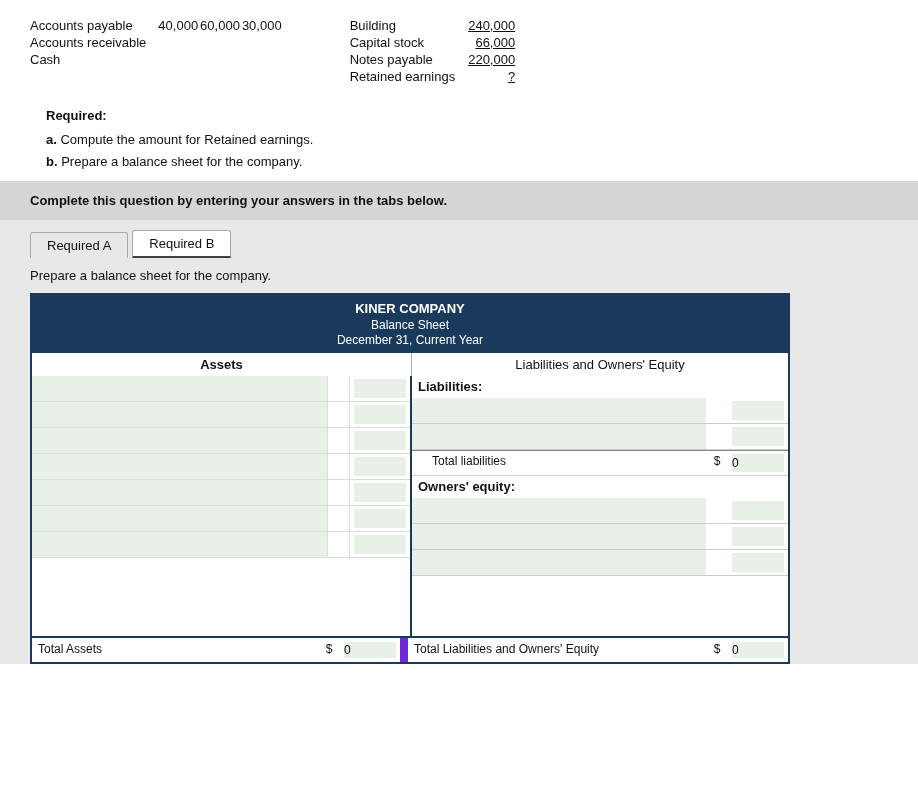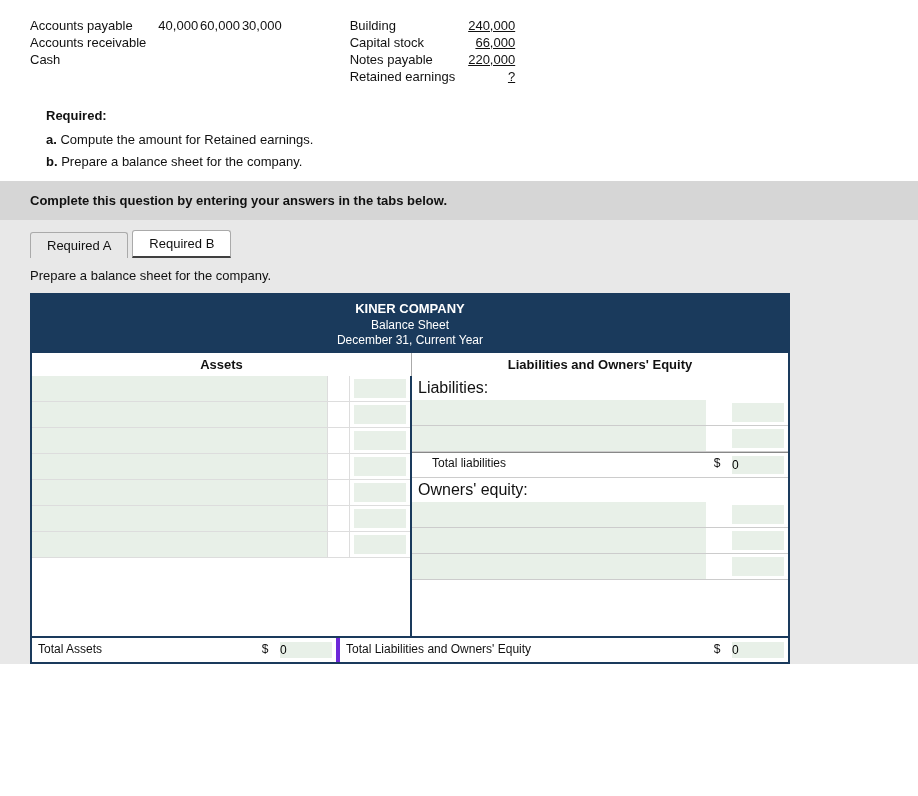--- a/index.html
+++ b/index.html
@@ -143,21 +143,21 @@
     .col-assets-header {
       width: 380px;
       font-weight: bold;
       text-align: center;
       padding: 4px 0;
       border-right: 1px solid #aaa;
       font-size: 13px;
     }
     .col-liabilities-header {
       flex: 1;
-      font-weight: bold;
+      font-weight: normal;
       text-align: center;
       padding: 4px 0;
       font-size: 13px;
     }
     .bs-body {
       display: flex;
       background: #fff;
     }
     .assets-col {
       width: 380px;
@@ -210,23 +210,23 @@
       font-size: 12px;
       text-align: right;
     }
     .total-row {
       display: flex;
       border-top: 2px solid #1a3a5c;
       min-height: 26px;
       background: #fff;
     }
     .total-assets-side {
-      width: 308px;
-      display: flex;
-      border-right: 4px solid #6d28d9;
+      width: 376px;
+      display: flex;
+      border-right: 8px solid #6d28d9;
     }
     .total-liab-side {
       flex: 1;
       display: flex;
     }
     .total-label {
       flex: 1;
       padding: 4px 6px;
       font-size: 12px;
       font-weight: normal;
@@ -239,22 +239,22 @@
     }
     .total-value {
       width: 60px;
       padding: 4px 4px;
       font-size: 12px;
       text-align: right;
     }
     .section-label-row {
       min-height: 22px;
       padding: 3px 6px;
-      font-size: 16px;
-      font-weight: normal;
+      font-size: 13px;
+      font-weight: bold;
     }
     .input-cell {
       background: #e8f0e8;
       border: none;
       outline: none;
       width: 100%;
       height: 100%;
       font-size: 12px;
       font-family: Arial, sans-serif;
     }

